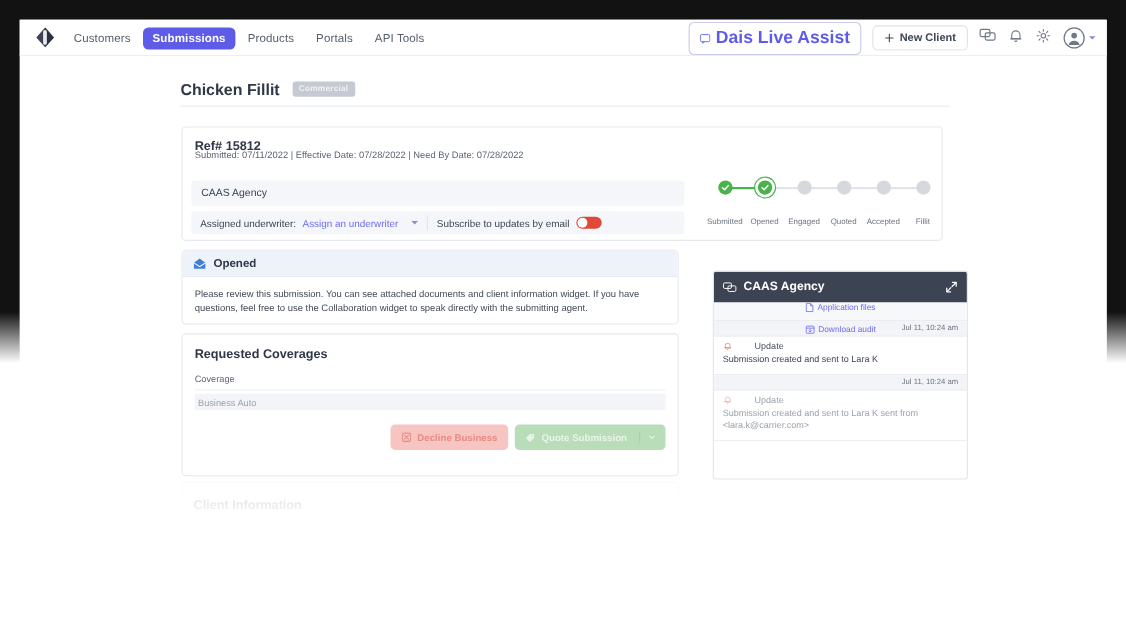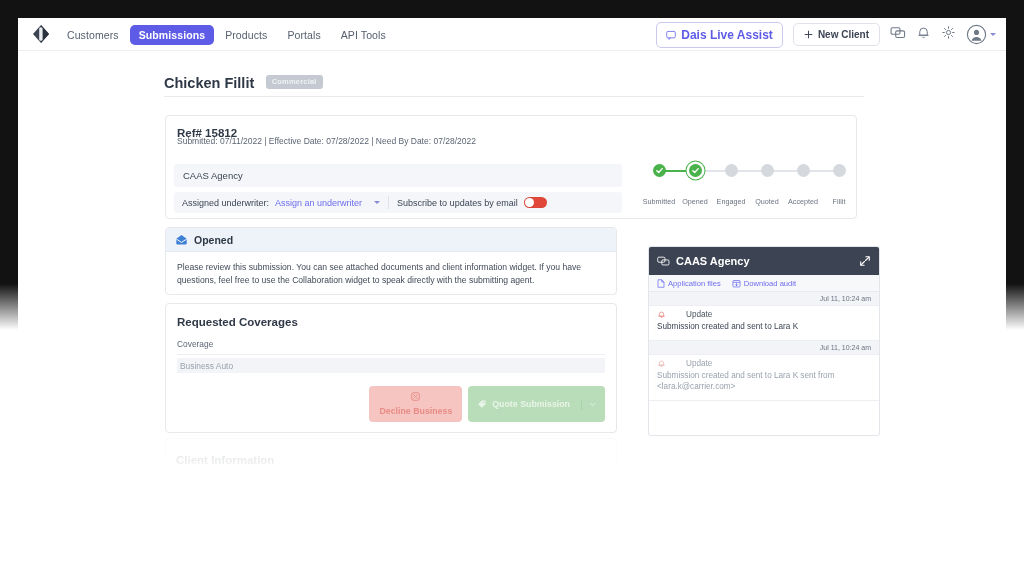--- a/index.html
+++ b/index.html
@@ -27,21 +27,21 @@
   .nav-item {
     font-size:10.5px; color:#555f6d; padding:4px 9px; border-radius:5px; cursor:pointer;
     white-space:nowrap; letter-spacing:.1px;
   }
   .nav-item.active { background:#5e5ce6; color:#fff; font-weight:600; }
 
   .topright { position:absolute; right:10px; top:0; height:33px; display:flex; align-items:center; gap:10px; }
   .btn-live {
     display:flex; align-items:center; gap:5px;
     border:1px solid #c9c9f0; border-radius:5px; background:#fff;
-    color:#5e5ce6; font-size:12px; font-weight:700; padding:5px 9px; cursor:pointer; white-space:nowrap;
+    color:#5e5ce6; font-size:16px; font-weight:700; padding:5px 9px; cursor:pointer; white-space:nowrap;
   }
   .btn-newclient {
     display:flex; align-items:center; gap:5px;
     border:1px solid #dfe2e8; border-radius:5px; background:#fff;
     color:#3c4554; font-size:10px; font-weight:700; padding:5px 10px; cursor:pointer; white-space:nowrap;
   }
   .icn { display:inline-flex; align-items:center; justify-content:center; }
   .topicon { cursor:pointer; color:#6f7887; }
   .avatar-wrap { display:flex; align-items:center; gap:3px; cursor:pointer; }
   .page-head { position:absolute; left:146px; top:55px; width:700px; }
@@ -111,21 +111,21 @@
     position:absolute; left:11px; top:35px; right:11px;
     font-size:8.4px; color:#5c6573; padding-bottom:5px; border-bottom:1px solid #edeff2;
   }
   .cov-row {
     position:absolute; left:11px; right:11px; top:54px; height:15px; background:#f2f4f7;
     font-size:8.4px; color:#9aa2ae; display:flex; align-items:center; padding-left:3px;
   }
   .cov-actions { position:absolute; right:11px; top:82px; display:flex; gap:6px; }
   .btn-decline {
     display:flex; align-items:center; gap:5px; background:#f6c5c2; color:#e88b84;
-    border:none; border-radius:4px; font-size:8.8px; font-weight:700; padding:6px 10px; cursor:pointer; white-space:nowrap;flex-direction:column;
+    border:none; border-radius:4px; font-size:8.8px; font-weight:700; padding:6px 10px; cursor:pointer; white-space:nowrap;
   }
   .btn-quote {
     display:flex; align-items:center; gap:5px; background:#b8ddb8; color:#e9f4e9;
     border:none; border-radius:4px; font-size:8.8px; font-weight:700; padding:6px 9px; cursor:pointer; white-space:nowrap;
   }
   .btn-quote .sep { width:1px; height:11px; background:#a6d2a6; margin:0 2px 0 6px; }
 
   
   .faded {
     position:absolute; left:147px; top:420px; width:452px; height:54px;
@@ -137,21 +137,21 @@
 
   
   #collab { position:absolute; left:630px; top:228px; width:232px; height:190px;
             background:#fff; border:1px solid #e2e5ea; border-radius:3px; overflow:hidden; }
   .collab-head {
     height:28px; background:#3c4352; display:flex; align-items:center; padding:0 8px; gap:6px;
   }
   .collab-title { font-size:11px; font-weight:700; color:#ffffff; flex:1; }
   .collab-links {
     height:17px; background:#f7f8fa; border-bottom:1px solid #e8eaee;
-    display:flex; align-items:center; gap:11px; padding:0 8px;
+    display:flex; align-items:center; gap:11px; padding:0 8px;flex-direction:column;
   }
   .collab-link { display:flex; align-items:center; gap:3px; font-size:7.6px; color:#6d6df0; cursor:pointer; white-space:nowrap; }
   .feed { }
   .feed-time {
     background:#f3f4f7; text-align:right; font-size:7px; color:#6b7380; padding:3px 8px;
     border-bottom:1px solid #eceef1;
   }
   .feed-item { padding:4px 8px 7px 8px; border-bottom:1px solid #eceef1; }
   .feed-kind { display:flex; align-items:center; gap:20px; font-size:8.2px; color:#4a5360; margin-bottom:2px; }
   .feed-text { font-size:8.2px; color:#3c4554; line-height:1.42; }

